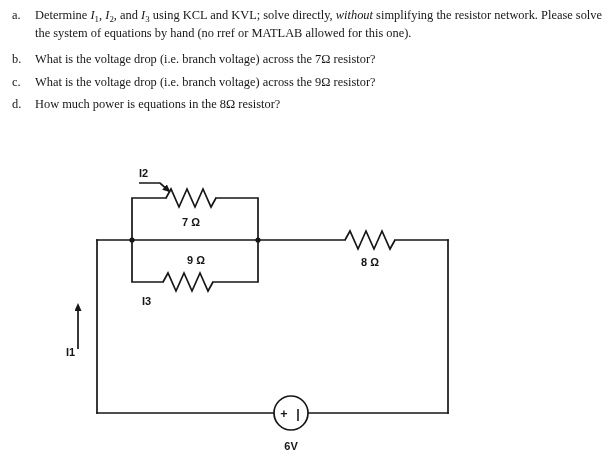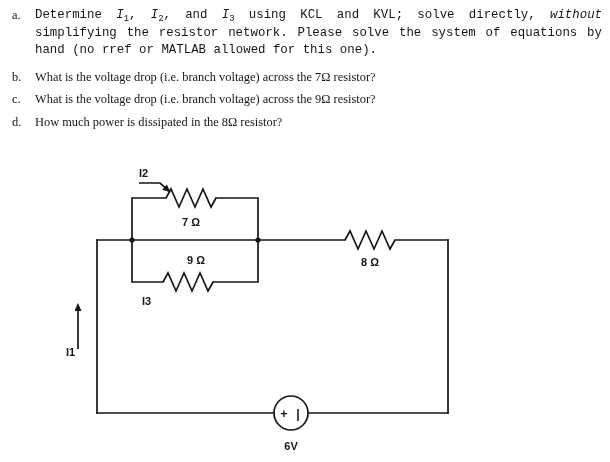--- a/index.html
+++ b/index.html
@@ -15,21 +15,21 @@
     position:absolute;
     left:12px; top:7px;
     width:590px;
     font-size:12.4px;
     line-height:1.42;
   }
   .q-item { display:flex; margin-bottom:5px; }
   .q-item-a { margin-bottom:9px; }
   .q-label { width:23px; flex:none; }
   .q-text { flex:1; }
-  .q-text-a { text-align:justify;font-family:Liberation Mono, monospace; }
+  .q-text-a { text-align:justify; }
   .q-text i { font-style:italic; }
   .q-text sub { font-size:0.72em; line-height:0; }
   svg.circuit {
     position:absolute; left:0; top:0;
     width:610px; height:462px;
   }
   svg .wire { stroke:#161616; stroke-width:1.7; fill:none; stroke-linecap:square; }
   svg .zig  { stroke:#161616; stroke-width:1.7; fill:none; stroke-linejoin:miter; }
   svg .node { fill:#161616; stroke:none; }
   svg text.clabel {
@@ -60,21 +60,21 @@
     <span class="q-text">What is the voltage drop (i.e. branch voltage) across the 7Ω resistor?</span>
   </div>
 
   <div class="q-item">
     <span class="q-label">c.</span>
     <span class="q-text">What is the voltage drop (i.e. branch voltage) across the 9Ω resistor?</span>
   </div>
 
   <div class="q-item">
     <span class="q-label">d.</span>
-    <span class="q-text">How much power is dissipated in the 8Ω resistor?</span>
+    <span class="q-text">How much power is equations in the 8Ω resistor?</span>
   </div>
 
 </div>
 
 <svg class="circuit" viewBox="0 0 610 462">
   <defs>
     <marker id="ah" markerWidth="10" markerHeight="10" refX="6" refY="3.5" orient="auto" markerUnits="userSpaceOnUse">
       <path d="M0,0 L8,3.5 L0,7 z" fill="#161616"></path>
     </marker>
   </defs>

